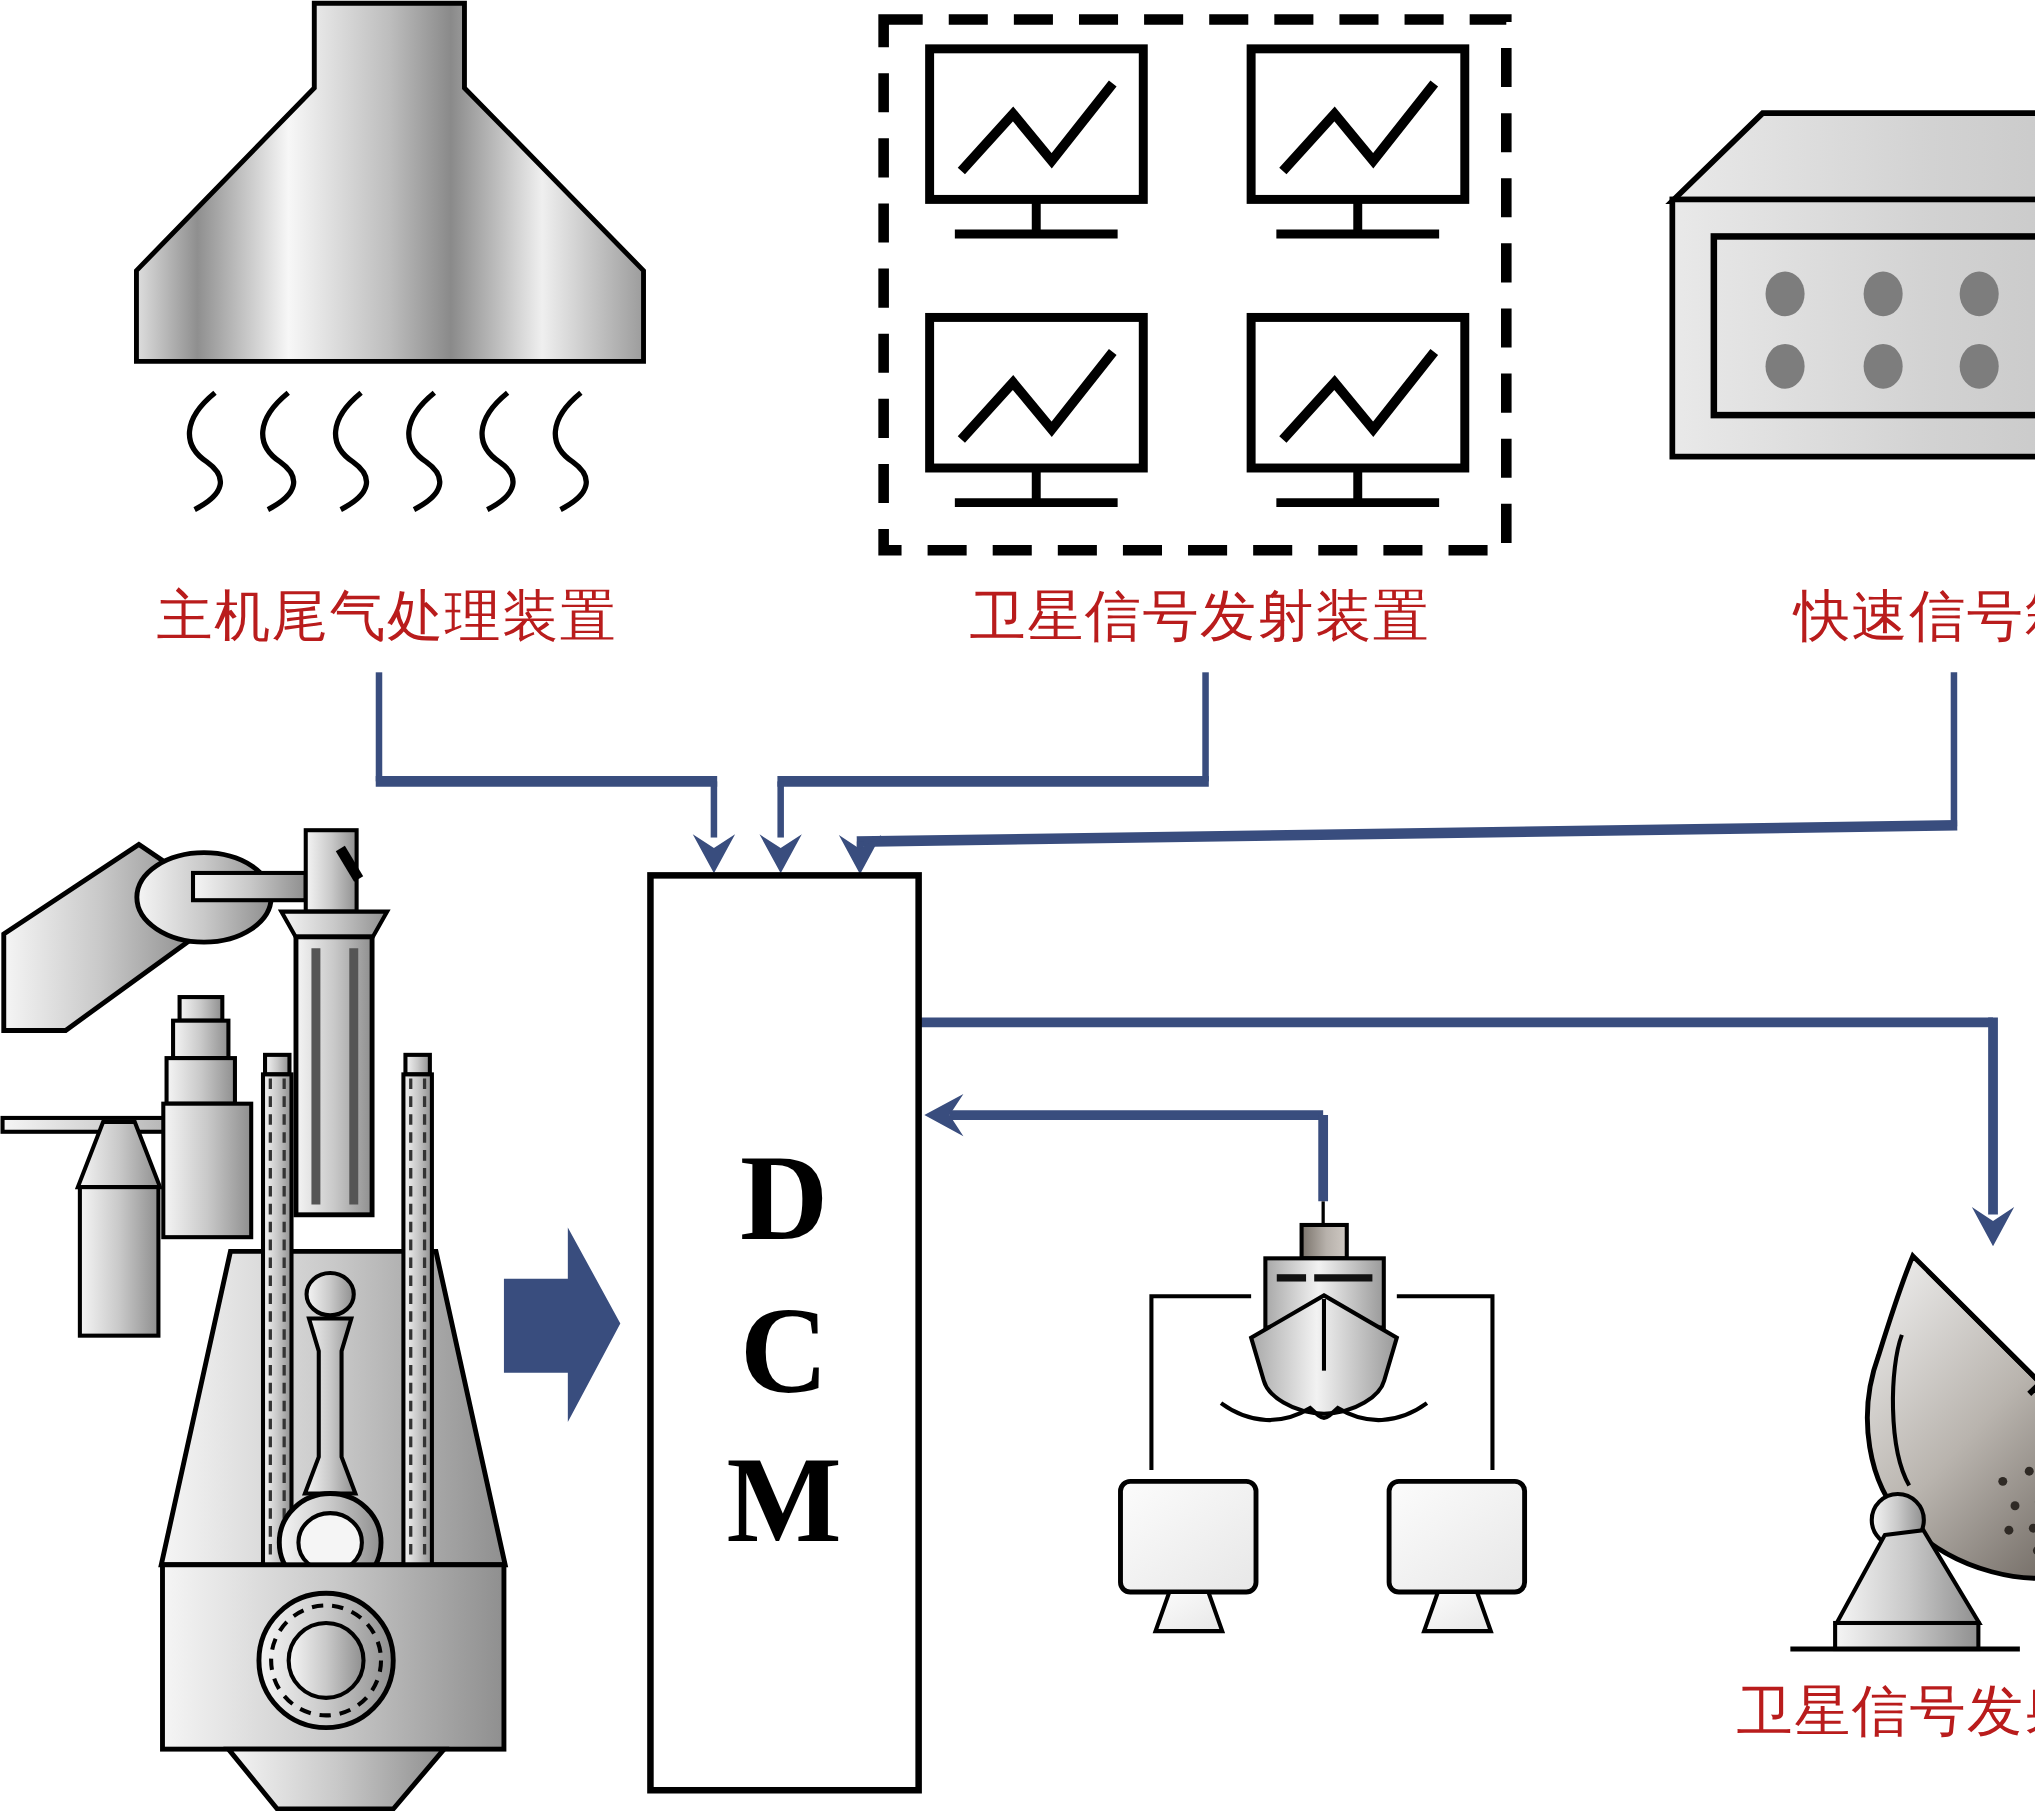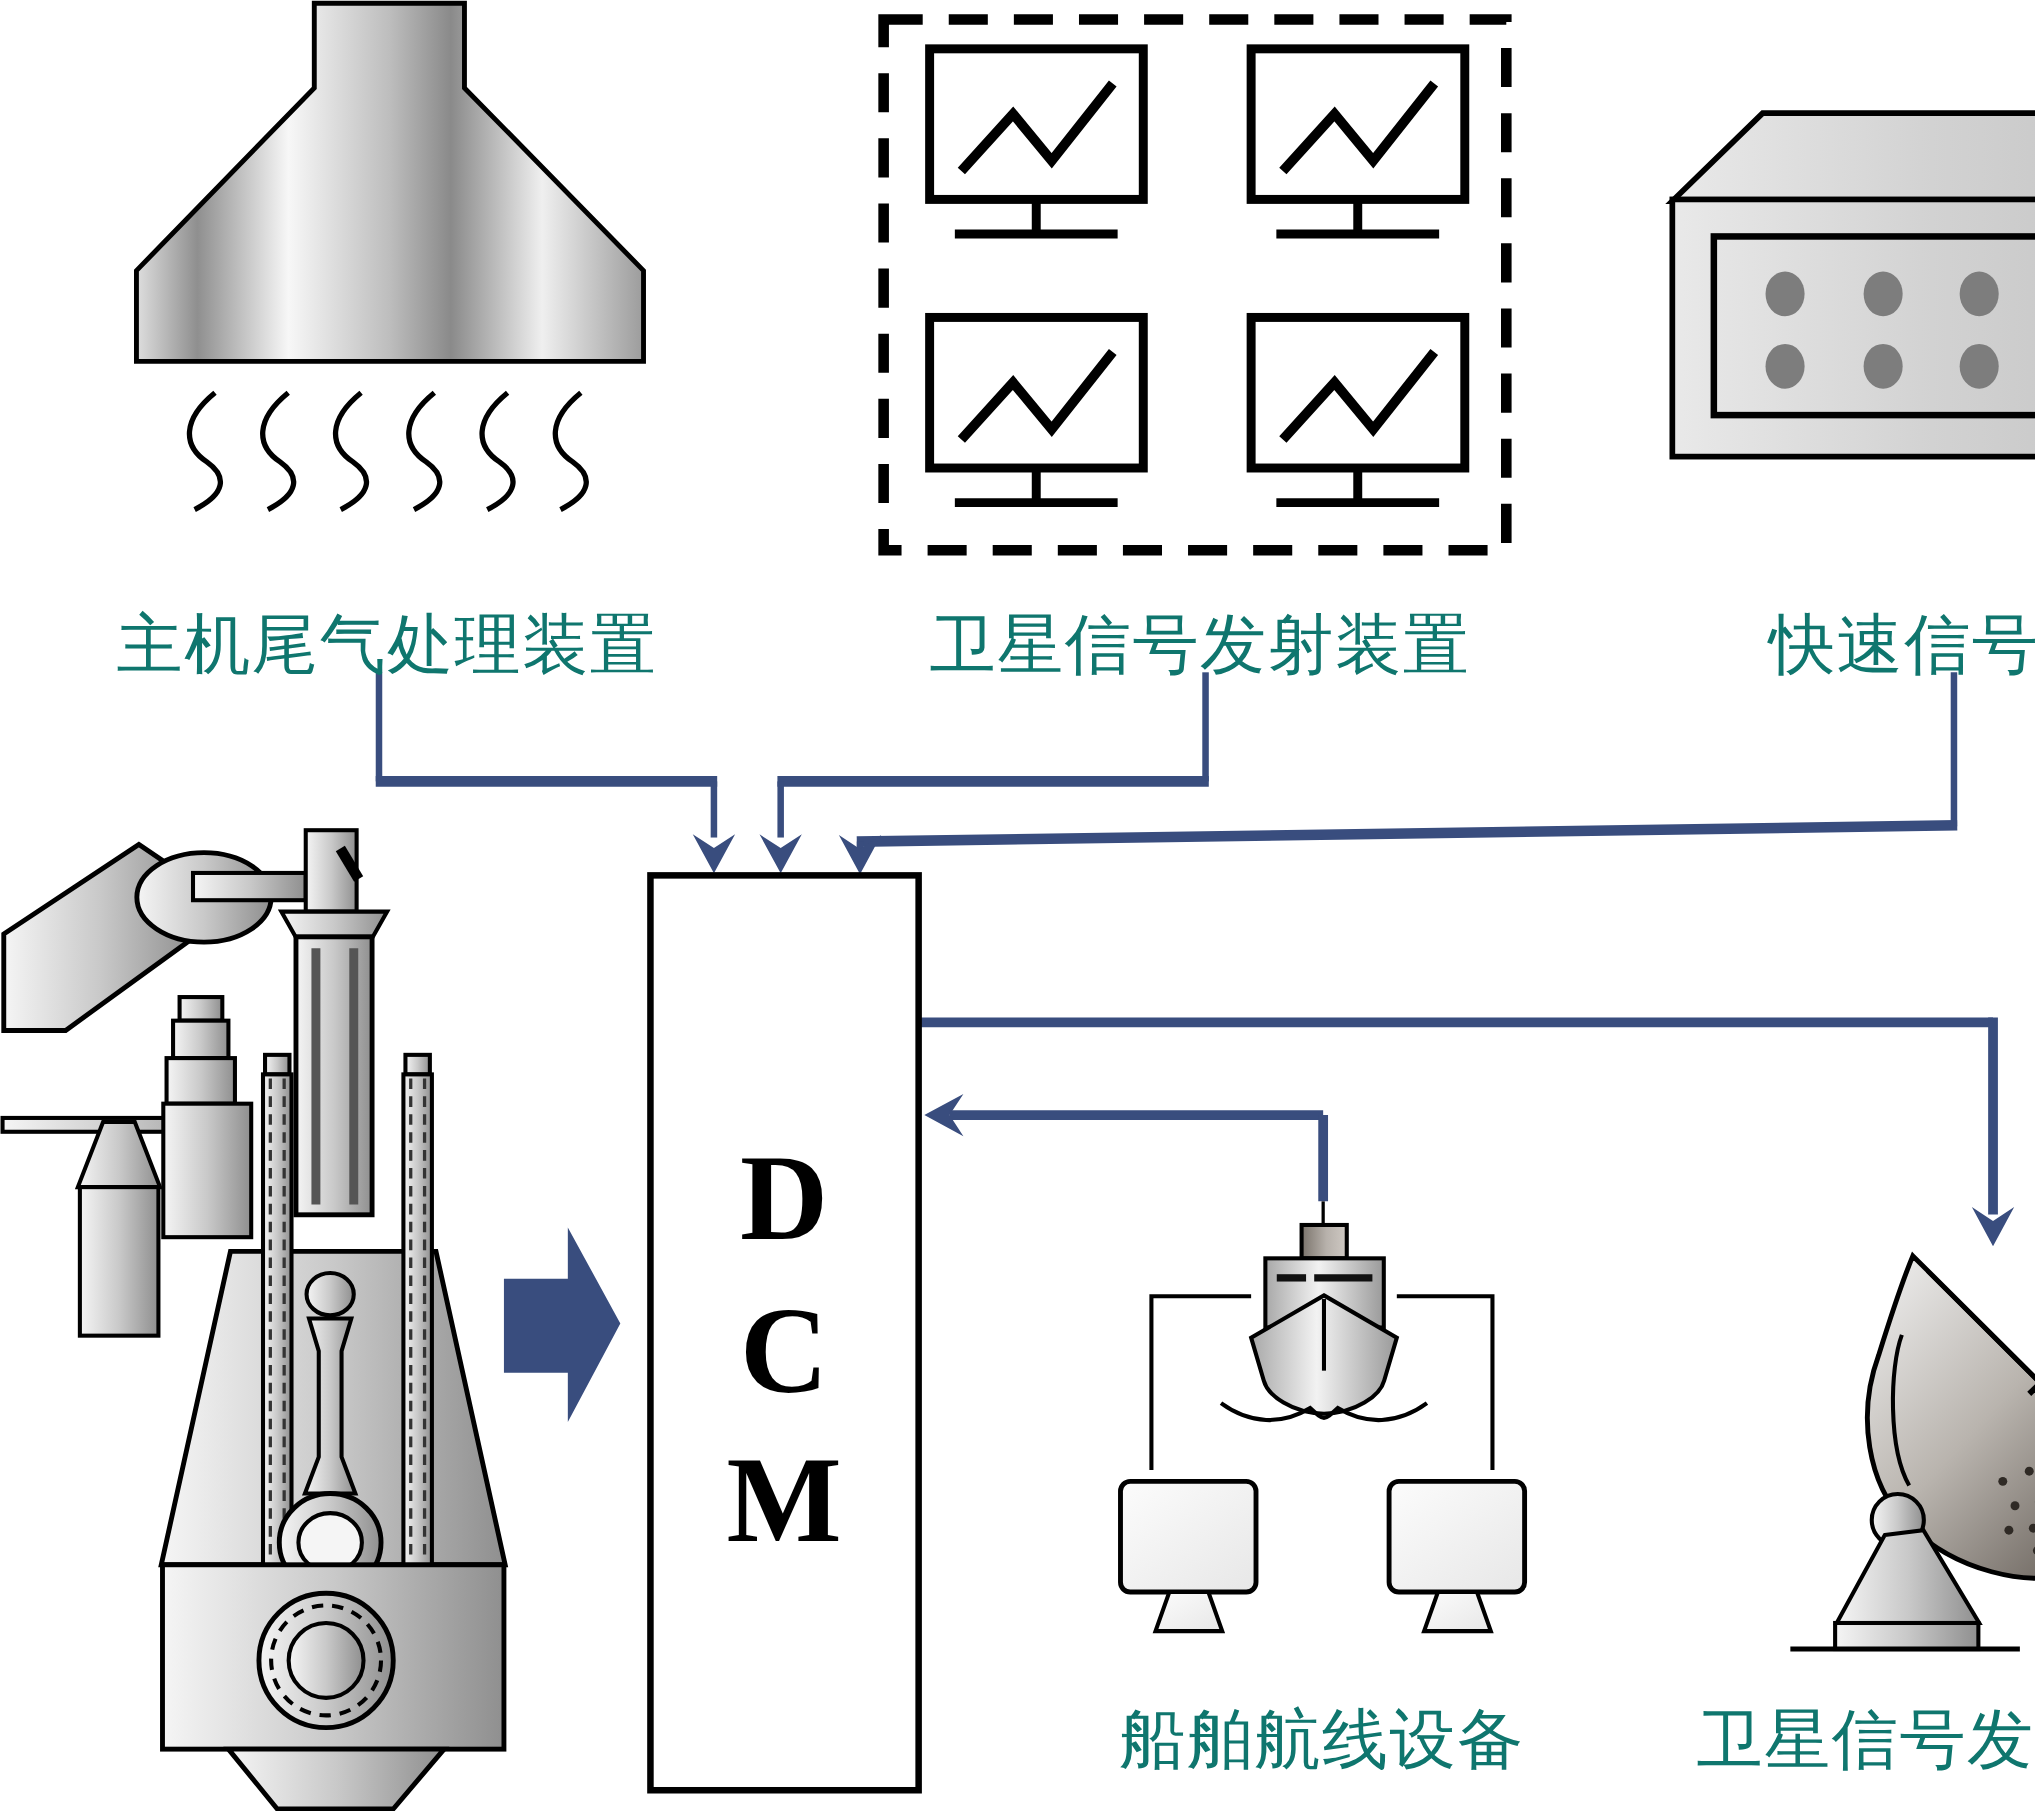--- a/index.html
+++ b/index.html
@@ -1,20 +1,20 @@
 <!DOCTYPE html>
 <html style="font-size:6.5px"><head>
 <meta charset="utf-8">
 <style>
   html,body{margin:0;padding:0;background:#ffffff;}
   .stage{position:relative;width:2289px;height:1811px;background:#fff;overflow:hidden;
          font-family:"Liberation Serif","DejaVu Serif",serif;}
   .diagram-svg{position:absolute;left:0;top:0;}
-  .zh-label{position:absolute;transform:translate(-50%,-50%);font-size:66px;color:#0f766e;
-            white-space:nowrap;letter-spacing:1.6px;font-family:"Liberation Serif","DejaVu Serif",serif;margin-top:28px;}
+  .zh-label{position:absolute;transform:translate(-50%,-50%);font-size:56px;color:#b91c1c;
+            white-space:nowrap;letter-spacing:1.6px;font-family:"Liberation Serif","DejaVu Serif",serif;}
   .dcm-letter{position:absolute;transform:translate(-50%,-50%);font-size:122px;font-weight:bold;
               color:#000;font-family:"Liberation Serif","DejaVu Serif",serif;}
 </style>
 </head>
 <body>
 
 <div class="stage">
 
 <svg class="diagram-svg" width="2289" height="1811" viewBox="0 0 5622 4450">
   <defs>
@@ -228,21 +228,20 @@
     <circle cx="4662" cy="3735" r="64" fill="url(#gMetalSoft)" stroke="#000" stroke-width="10"></circle>
     <polygon points="4630,3772 4725,3760 4862,3988 4512,3988" fill="url(#gMetalSoft)" stroke="#000" stroke-width="10"></polygon>
     <rect x="4508" y="3988" width="352" height="64" fill="url(#gMetalSoft)" stroke="#000" stroke-width="10"></rect>
     <line x1="4398" y1="4052" x2="4962" y2="4052" stroke="#000" stroke-width="12"></line>
   </g>
 </svg>
 
 <div class="zh-label" style="left:387px;top:617px;">主机尾气处理装置</div>
 <div class="zh-label" style="left:1200px;top:617px;">卫星信号发射装置</div>
 <div class="zh-label" style="left:1938px;top:617px;">快速信号箱</div>
-<div class="zh-label" style="left:1322px;top:1712px;">船舶航线设备</div>
 <div class="zh-label" style="left:1967px;top:1712px;">卫星信号发射装置</div>
 
 <div class="dcm-letter" style="left:784px;top:1198px;">D</div>
 <div class="dcm-letter" style="left:784px;top:1351px;">C</div>
 <div class="dcm-letter" style="left:784px;top:1500px;">M</div>
 
 </div>
 
 
 </body></html>

